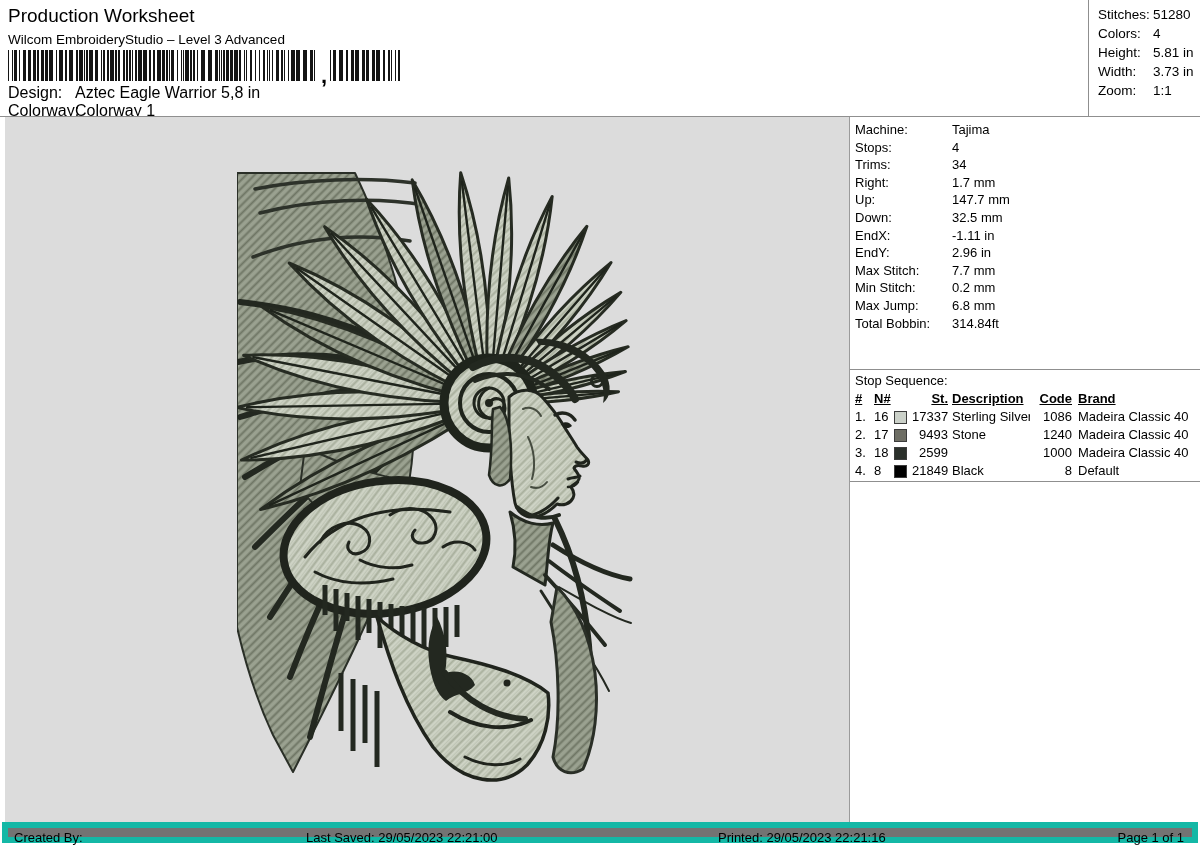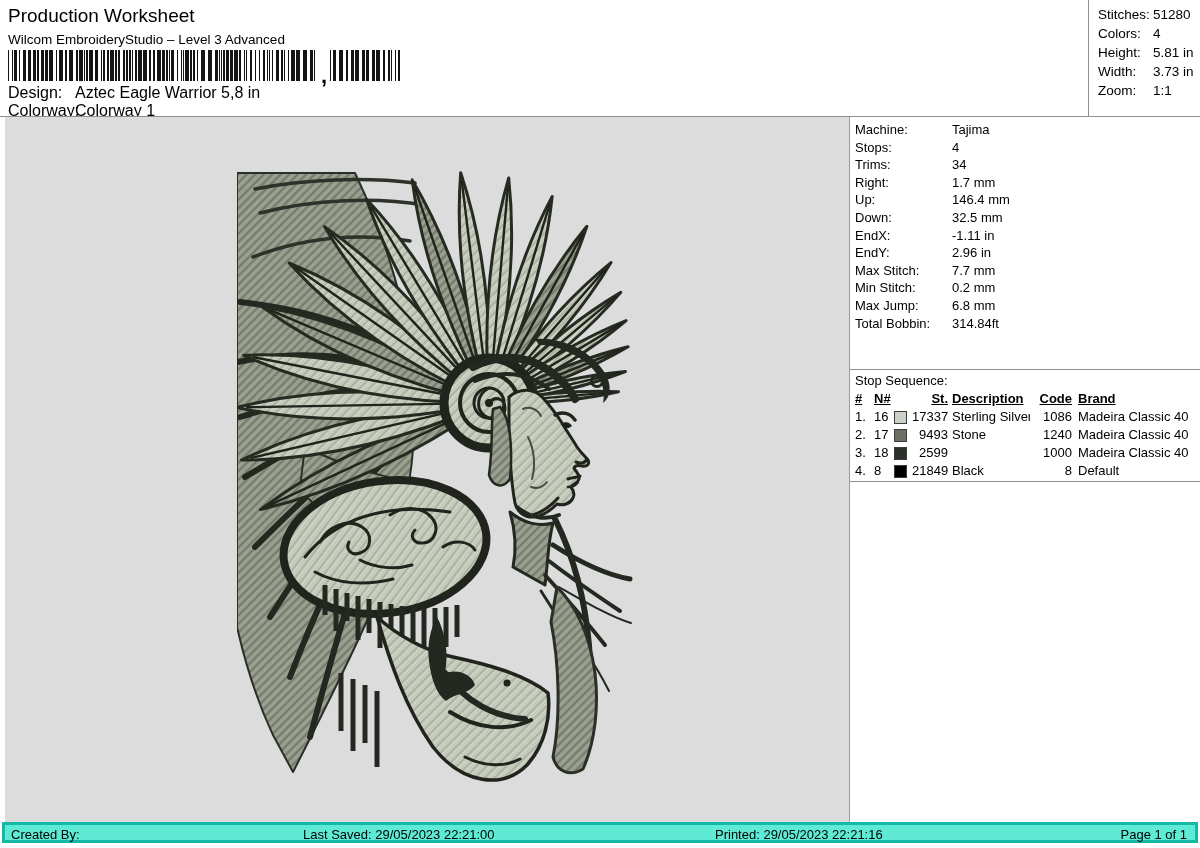--- a/index.html
+++ b/index.html
@@ -38,21 +38,21 @@
   .stop-grid{position:absolute;left:5px;top:273px;right:0;display:grid;
              grid-template-columns:19px 20px 18px 36px 82px 42px 1fr;
              font-size:13px;line-height:18px}
   .stop-grid .hd{font-weight:bold;text-decoration:underline}
   .stop-grid .r{text-align:right}
   .stop-grid .desc{padding-left:4px;white-space:nowrap;overflow:hidden}
   .stop-grid .brand{padding-left:6px;white-space:nowrap}
   .swatch{width:11px;height:11px;border:1px solid #3c3c3c;margin-top:3px}
 
   
-  .footer{left:2px;top:822px;width:1196px;height:21px;border:3px solid #14b8a6;box-sizing:border-box;background:#5eead4}
+  .footer{left:2px;top:822px;width:1196px;height:21px;border:6px solid #14b8a6;box-sizing:border-box;background:#737373}
   .footer span{position:absolute;top:2px;font-size:13px;white-space:nowrap}
   .f-created{left:6px}
   .f-saved{left:298px}
   .f-printed{left:710px}
   .f-page{right:8px}
 </style>
 </head>
 <body>
 
 <div class="abs title">Production Worksheet</div>
@@ -239,21 +239,21 @@
     </g>
   </svg>
 </div>
 
 <div class="abs panel">
   <div class="machine-list">
     <div class="m-row"><span class="lbl">Machine:</span><span>Tajima</span></div>
     <div class="m-row"><span class="lbl">Stops:</span><span>4</span></div>
     <div class="m-row"><span class="lbl">Trims:</span><span>34</span></div>
     <div class="m-row"><span class="lbl">Right:</span><span>1.7 mm</span></div>
-    <div class="m-row"><span class="lbl">Up:</span><span>146.4 mm</span></div>
+    <div class="m-row"><span class="lbl">Up:</span><span>147.7 mm</span></div>
     <div class="m-row"><span class="lbl">Down:</span><span>32.5 mm</span></div>
     <div class="m-row"><span class="lbl">EndX:</span><span>-1.11 in</span></div>
     <div class="m-row"><span class="lbl">EndY:</span><span>2.96 in</span></div>
     <div class="m-row"><span class="lbl">Max Stitch:</span><span>7.7 mm</span></div>
     <div class="m-row"><span class="lbl">Min Stitch:</span><span>0.2 mm</span></div>
     <div class="m-row"><span class="lbl">Max Jump:</span><span>6.8 mm</span></div>
     <div class="m-row"><span class="lbl">Total Bobbin:</span><span>314.84ft</span></div>
   </div>
 
   <div class="divider" style="top:252px"></div>

